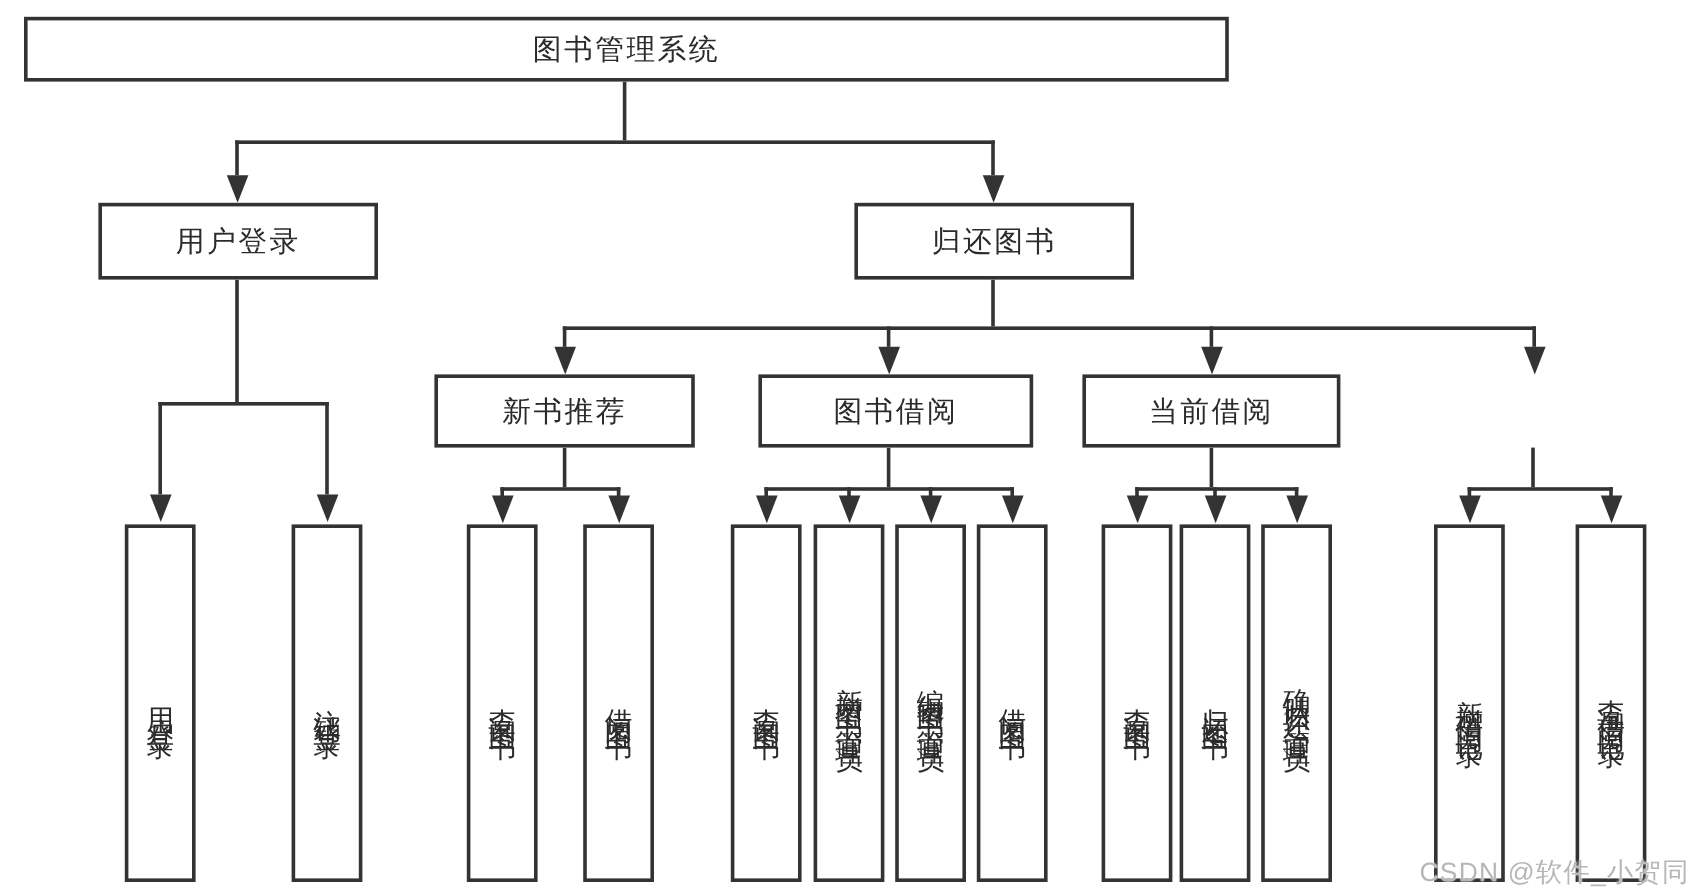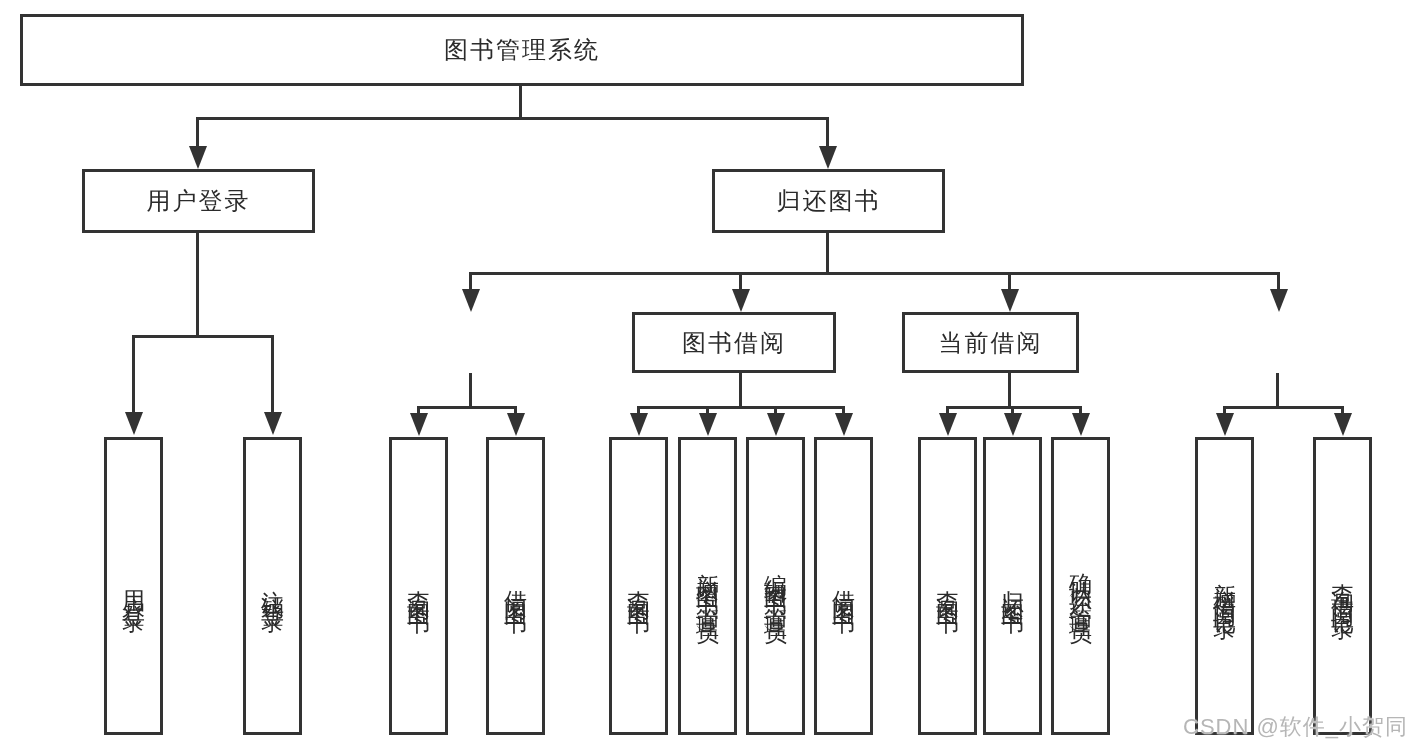--- a/index.html
+++ b/index.html
@@ -90,35 +90,38 @@
   <div class="vline" style="left:1079px;top:406px;height:10px;"></div>
   <div class="arrow" style="left:1072px;top:413px;"></div>
 
   <div class="vline" style="left:1276px;top:373px;height:33px;"></div>
   <div class="hline" style="left:1223px;top:406px;width:121px;"></div>
   <div class="vline" style="left:1223px;top:406px;height:10px;"></div>
   <div class="arrow" style="left:1216px;top:413px;"></div>
   <div class="vline" style="left:1341px;top:406px;height:10px;"></div>
   <div class="arrow" style="left:1334px;top:413px;"></div>
 
-  <div class="node" style="left:20px;top:14px;width:1004px;height:72px;">
+  <div class="node" style="left:20px;top:14px;width:1004px;height:54px;">
     <span class="lbl">图书管理系统</span>
   </div>
 
   <div class="node" style="left:82px;top:169px;width:233px;height:64px;">
     <span class="lbl">用户登录</span>
   </div>
   <div class="node" style="left:712px;top:169px;width:233px;height:64px;">
     <span class="lbl">归还图书</span>
   </div>
 
-  <div class="node" style="left:632px;top:312px;width:204px;height:61px;">
+  <div class="node" style="left:362px;top:312px;width:217px;height:61px;">
+    <span class="lbl">新书推荐</span>
+  </div>
+  <div class="node" style="left:632px;top:312px;width:229px;height:61px;">
     <span class="lbl">图书借阅</span>
   </div>
-  <div class="node" style="left:902px;top:312px;width:177px;height:61px;">
+  <div class="node" style="left:902px;top:312px;width:215px;height:61px;">
     <span class="lbl">当前借阅</span>
   </div>
 
   <div class="node leaf" style="left:104px;top:437px;width:59px;height:298px;">
     <span class="lbl">用户登录</span>
   </div>
   <div class="node leaf" style="left:243px;top:437px;width:59px;height:298px;">
     <span class="lbl">注销登录</span>
   </div>
 

